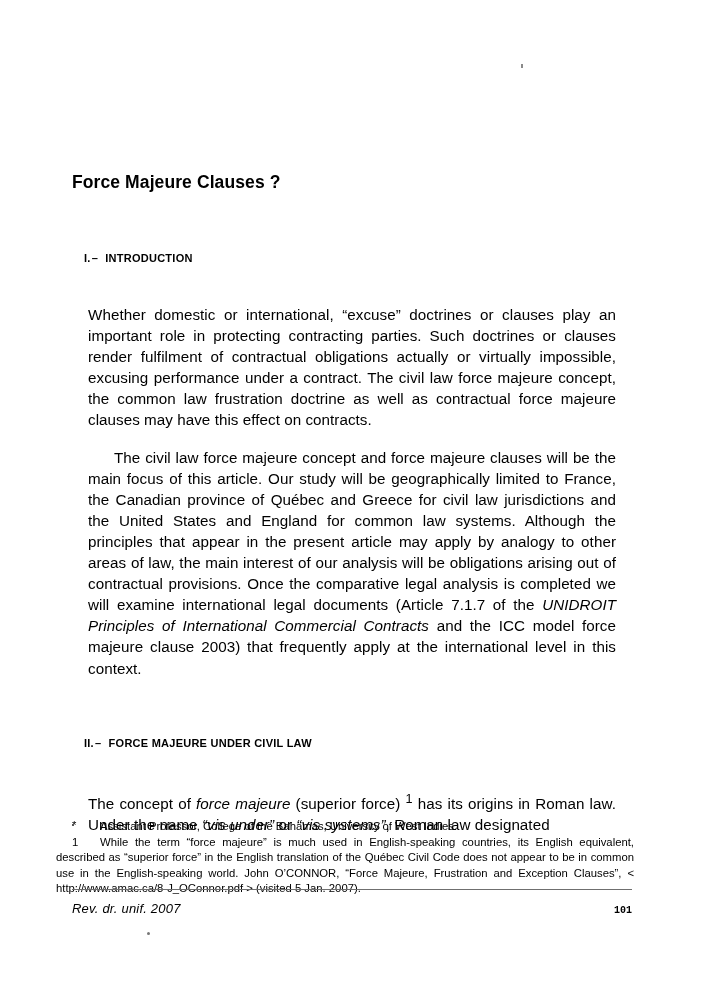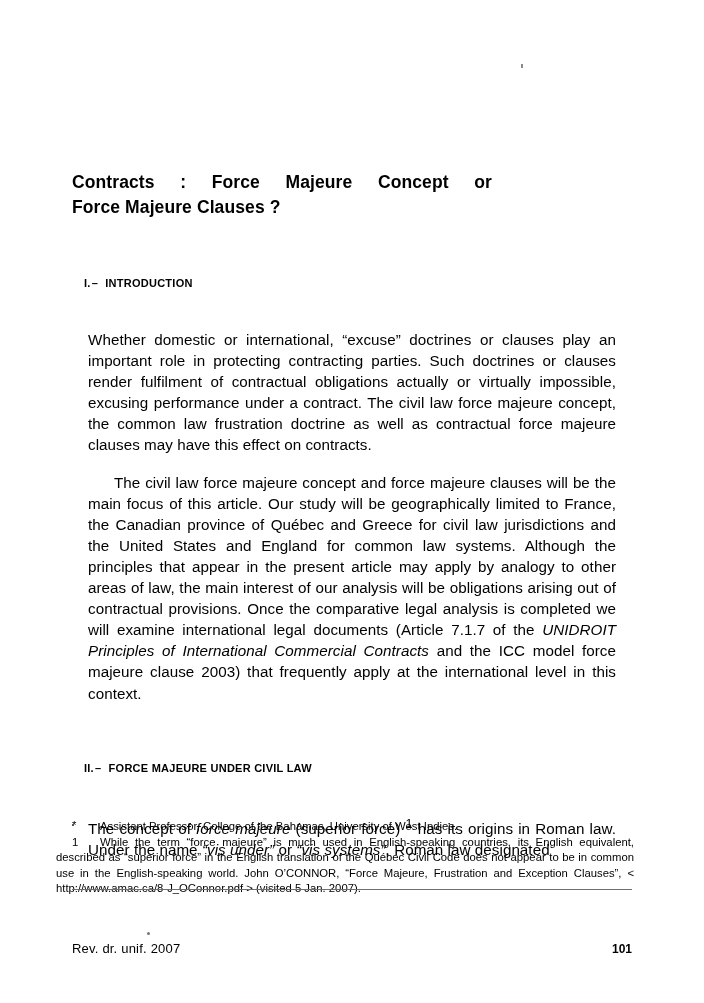--- a/index.html
+++ b/index.html
@@ -133,26 +133,27 @@
     position: absolute;
     left: 72px;
     top: 901px;
     width: 560px;
     display: flex;
     justify-content: space-between;
     align-items: baseline;
     font-size: 13px;
   }
   .footer-left {
+    font-style: italic;
     letter-spacing: 0.2px;
-    margin-top: 40px;
   }
   .footer-right {
     font-weight: bold;
-    font-size: 12px;
+    font-size: 10px;
+    font-family: Liberation Mono, monospace;
   }
   .footer-speck {
     position: absolute;
     left: 147px;
     top: 932px;
     width: 3px;
     height: 3px;
     background: #777;
     border-radius: 50%;
   }
@@ -160,21 +161,20 @@
 </head>
 <body>
 
 <div class="page">
 
   <div class="speck"></div>
 
   <div class="content">
 
     <h1 class="title">
-      <span class="line spread">Contracts : Force Majeure Concept or</span>
       <span class="line">Force Majeure Clauses ?</span>
     </h1>
 
 
     <h2 class="section-heading s1"><span>I.</span><span class="dash">–</span> <span>INTRODUCTION</span></h2>
 
     <p class="body-par first">Whether domestic or international, “excuse” doctrines or clauses play an important role in protecting contracting parties. Such doctrines or clauses render fulfilment of contractual obligations actually or virtually impossible, excusing performance under a contract. The civil law force majeure concept, the common law frustration doctrine as well as contractual force majeure clauses may have this effect on contracts.</p>
 
     <p class="body-par indent"><span>The civil law force majeure concept and force majeure clauses will be the main focus of this article. Our study will be geographically limited to France, the Canadian province of Québec and Greece for civil law jurisdictions and the United States and England for common law systems. Although the principles that appear in the present article may apply by analogy to other areas of law, the main interest of our analysis will be obligations arising out of contractual provisions. Once the comparative legal analysis is completed we will examine international legal documents (Article 7.1.7 of the </span><span class="ital sc">UNIDROIT</span><span> </span><span class="ital">Principles of International Commercial Contracts</span><span> and the ICC model force majeure clause 2003) that frequently apply at the international level in this context.</span></p>
 

